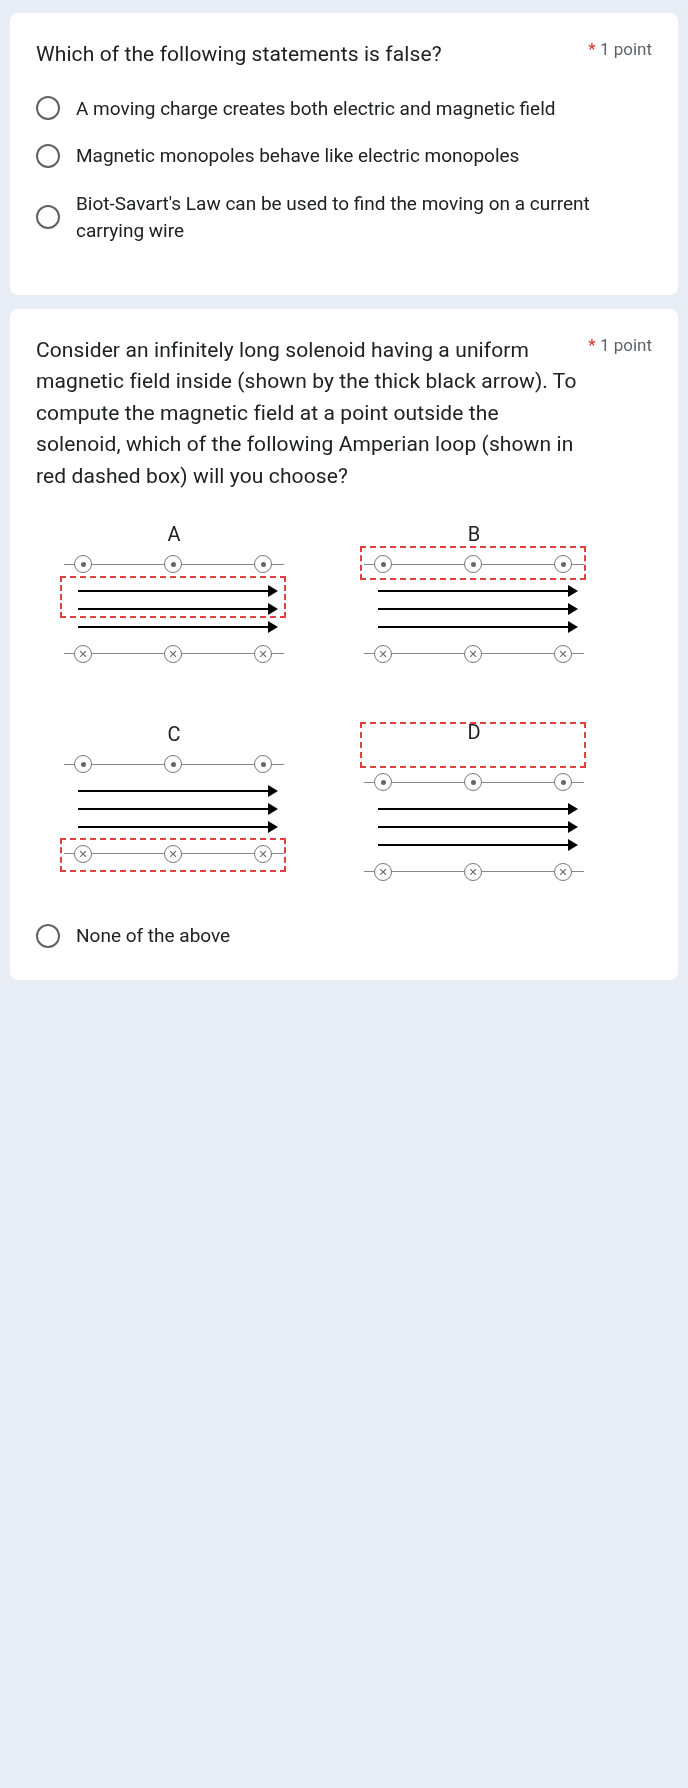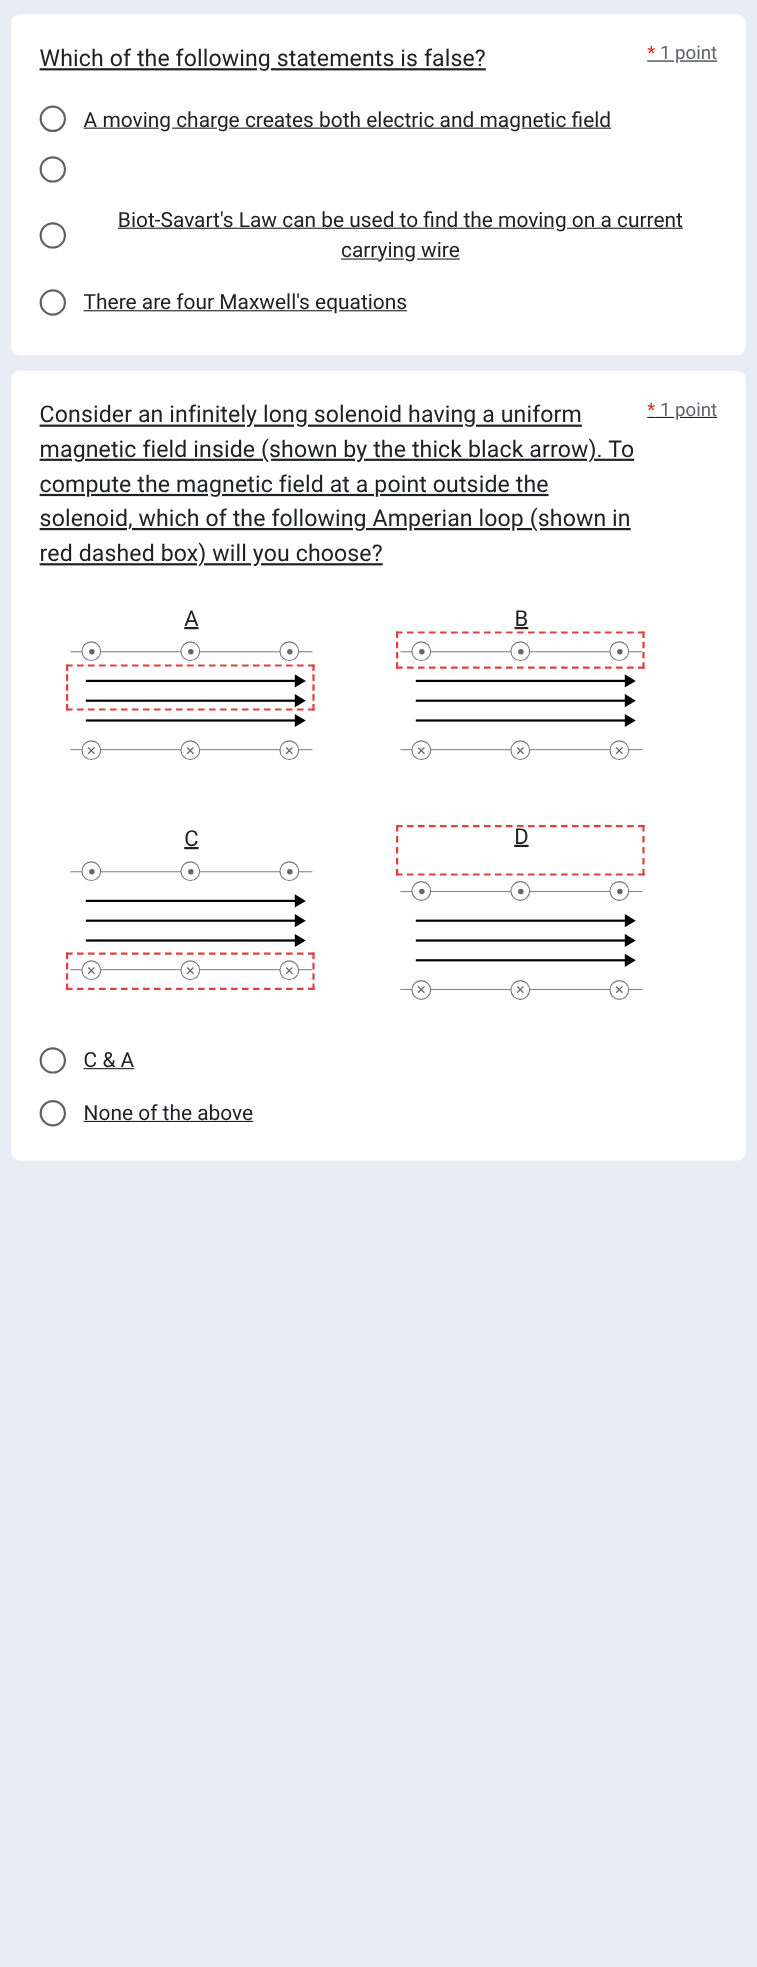--- a/index.html
+++ b/index.html
@@ -8,27 +8,26 @@
     font-family: Roboto, Arial, sans-serif;
     width: 688px;
     color: #202124;
     padding-top: 1px;
   }
   .card {
     background: #fff;
     border-radius: 8px;
     margin: 12px 10px 14px 10px;
     padding: 26px 26px 30px 26px;
-    text-decoration: underline;
   }
   .q-header { display: flex; align-items: flex-start; margin-bottom: 24px; }
   .q-title { font-size: 21px; line-height: 1.5; flex: 1; color: #202124; letter-spacing: 0.1px; }
   .q-points { font-size: 17px; color: #5f6368; white-space: nowrap; }
   .q-points .star { color: #d93025; }
-  .option { display: flex; align-items: center; margin: 10px 0 20px 0; text-align: center; }
+  .option { display: flex; align-items: center; margin: 10px 0 20px 0; }
   .radio {
     width: 24px; height: 24px; border: 2.4px solid #5f6368; border-radius: 50%;
     flex-shrink: 0; margin-right: 16px;
   }
   .opt-label { font-size: 19px; line-height: 1.45; color: #202124; }
 
   .diagram-wrap { margin: 30px 0 40px 8px; }
   .diag-grid { display: grid; grid-template-columns: 1fr 1fr; gap: 40px 40px; width: 560px; }
   .diag-cell { position: relative; height: 160px; }
   .diag-label { font-size: 20px; text-align: center; margin-bottom: 6px; height: 26px; }
@@ -54,28 +53,25 @@
   <div class="q-header">
     <div class="q-title">Which of the following statements is false?</div>
     <div class="q-points"><span class="star">*</span> <span>1 point</span></div>
   </div>
   <div class="option">
     <div class="radio"></div>
     <div class="opt-label">A moving charge creates both electric and magnetic field</div>
   </div>
   <div class="option">
     <div class="radio"></div>
+    <div class="opt-label">Magnetic monopoles behave like electric monopoles</div>
   </div>
   <div class="option">
     <div class="radio"></div>
     <div class="opt-label">Biot-Savart's Law can be used to find the moving on a current carrying wire</div>
-  </div>
-  <div class="option" style="margin-bottom:4px;">
-    <div class="radio"></div>
-    <div class="opt-label">There are four Maxwell's equations</div>
   </div>
 </div>
 
 <div class="card" style="padding-bottom:10px;">
   <div class="q-header">
     <div class="q-title">Consider an infinitely long solenoid having a uniform magnetic field inside (shown by the thick black arrow). To compute the magnetic field at a point outside the solenoid, which of the following Amperian loop (shown in red dashed box) will you choose?</div>
     <div class="q-points"><span class="star">*</span> <span>1 point</span></div>
   </div>
 
   <div class="diagram-wrap">
@@ -158,19 +154,15 @@
               <div class="arrow a3"></div>
             </div>
           <div class="red-box" style="top:-50px; left:-4px; width:226px; height:46px;"></div>
         </div>
       </div>
     </div>
   </div>
 
   <div class="option">
     <div class="radio"></div>
-    <div class="opt-label">C &amp; A</div>
-  </div>
-  <div class="option">
-    <div class="radio"></div>
     <div class="opt-label">None of the above</div>
   </div>
 </div>
 
 </body></html>

